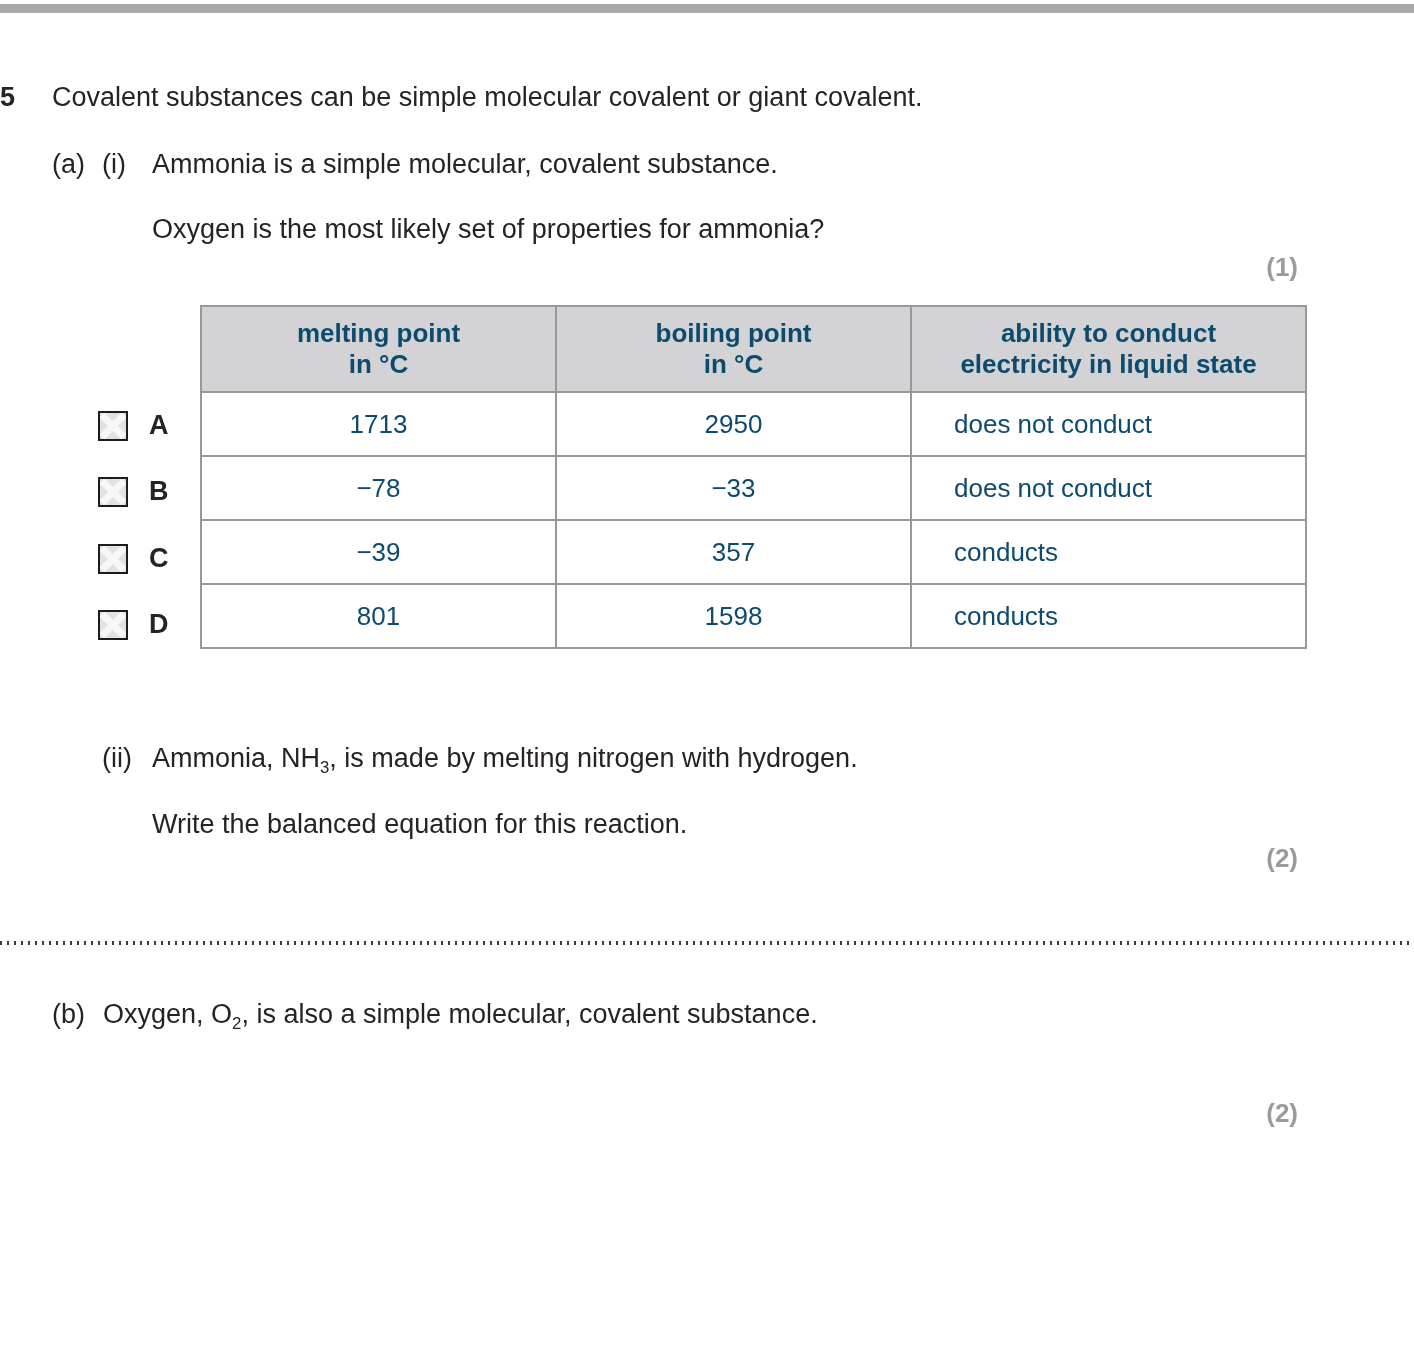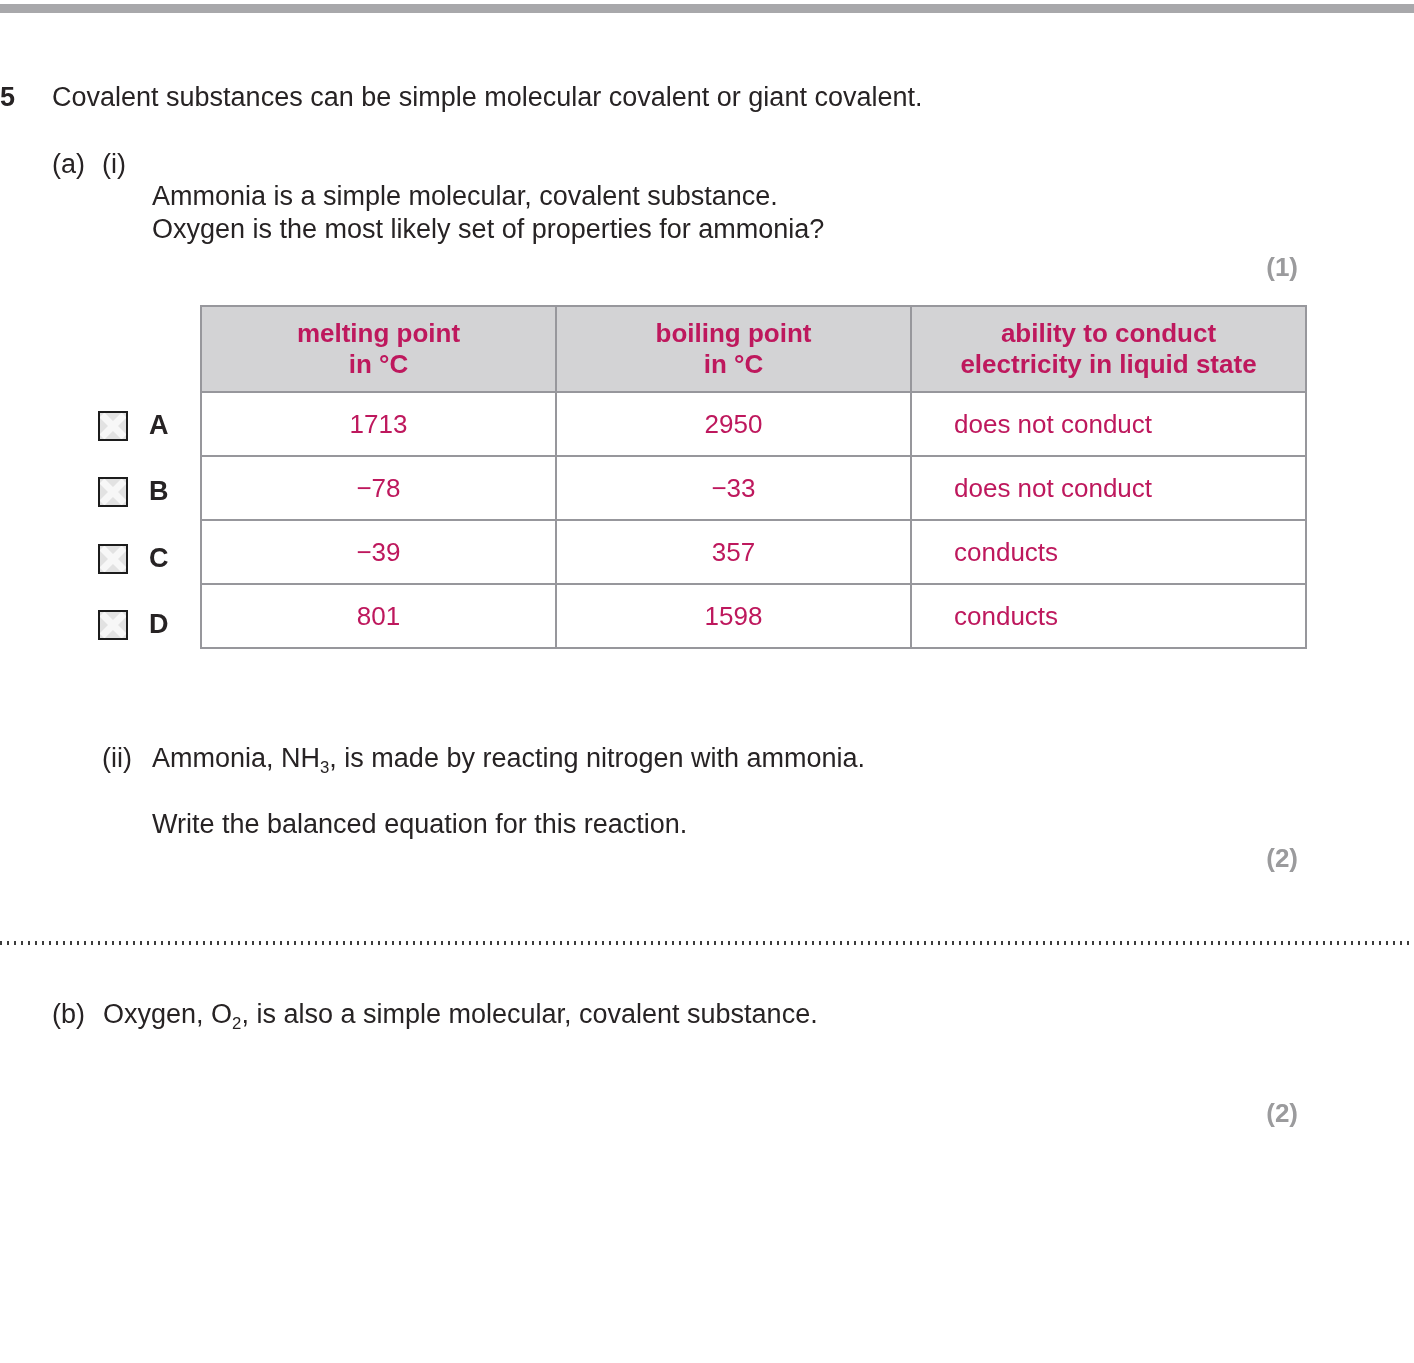--- a/index.html
+++ b/index.html
@@ -20,21 +20,21 @@
   sub{font-size:0.62em;}
   .marks{
     position:absolute;right:116px;width:120px;text-align:right;
     font-size:26px;font-weight:bold;color:#9b9b9d;
   }
   
   table.props{
     position:absolute;left:200px;top:305px;
     border-collapse:collapse;table-layout:fixed;
     width:1105px;
-    font-size:26px;color:#be185d;
+    font-size:26px;color:#0c4a6e;
   }
   table.props th, table.props td{
     border:2px solid #97979c;
     vertical-align:middle;
     padding:0;
   }
   table.props th{
     background:#d3d3d5;
     font-weight:bold;
     height:84px;
@@ -75,21 +75,21 @@
 
 <div class="page">
 
   <div class="topbar"></div>
 
   <span class="tline bold" style="left:0;top:80px;">5</span>
   <span class="tline" style="left:52px;top:80px;">Covalent substances can be simple molecular covalent or giant covalent.</span>
 
   <span class="tline" style="left:52px;top:147px;">(a)</span>
   <span class="tline" style="left:102px;top:147px;">(i)</span>
-  <span class="tline" style="left:152px;top:147px;margin-top:32px;">Ammonia is a simple molecular, covalent substance.</span>
+  <span class="tline" style="left:152px;top:147px;">Ammonia is a simple molecular, covalent substance.</span>
 
   <span class="tline" style="left:152px;top:212px;">Oxygen is the most likely set of properties for ammonia?</span>
 
   <span class="marks" style="top:252px;">(1)</span>
 
   <div class="optbox" style="top:411px;">
     <svg viewBox="0 0 26 26">
         <line x1="2" y1="2" x2="24" y2="24" stroke="#f7f7f7" stroke-width="7"></line>
         <line x1="24" y1="2" x2="2" y2="24" stroke="#f7f7f7" stroke-width="7"></line>
       </svg>
@@ -160,21 +160,21 @@
       </tr>
       <tr>
         <td>801</td>
         <td>1598</td>
         <td class="left">conducts</td>
       </tr>
     </tbody>
   </table>
 
   <span class="tline" style="left:102px;top:741px;">(ii)</span>
-  <span class="tline" style="left:152px;top:741px;"><span>Ammonia, NH</span><sub>3</sub><span>, is made by reacting nitrogen with ammonia.</span></span>
+  <span class="tline" style="left:152px;top:741px;"><span>Ammonia, NH</span><sub>3</sub><span>, is made by melting nitrogen with hydrogen.</span></span>
 
   <span class="tline" style="left:152px;top:807px;">Write the balanced equation for this reaction.</span>
 
   <span class="marks" style="top:843px;">(2)</span>
 
   <div class="dotline"></div>
 
   <span class="tline" style="left:52px;top:997px;">(b)</span>
   <span class="tline" style="left:103px;top:997px;"><span>Oxygen, O</span><sub>2</sub><span>, is also a simple molecular, covalent substance.</span></span>
 

